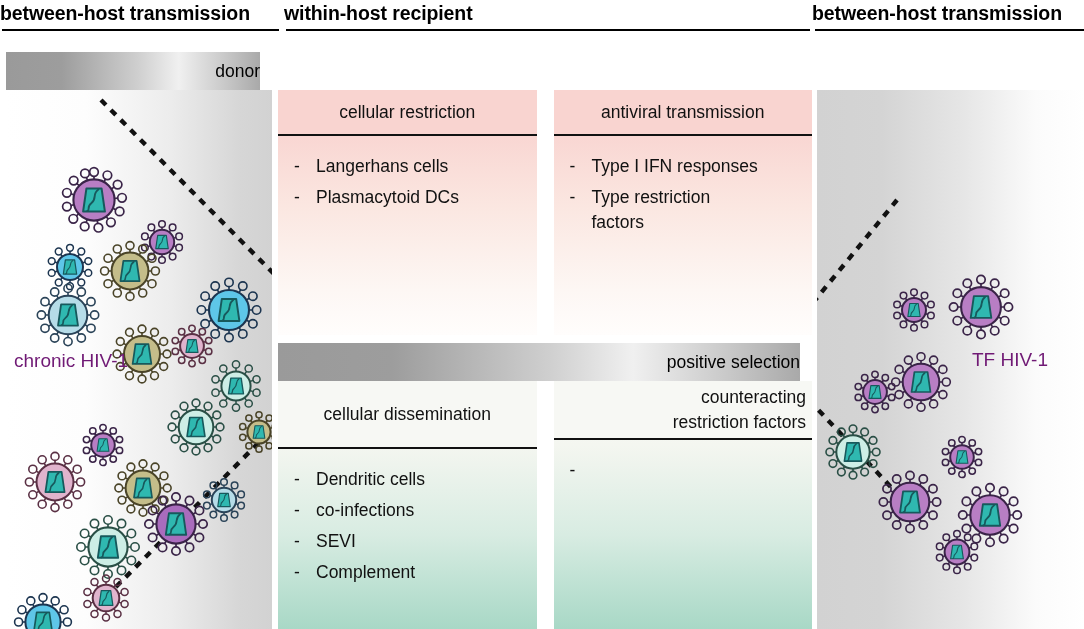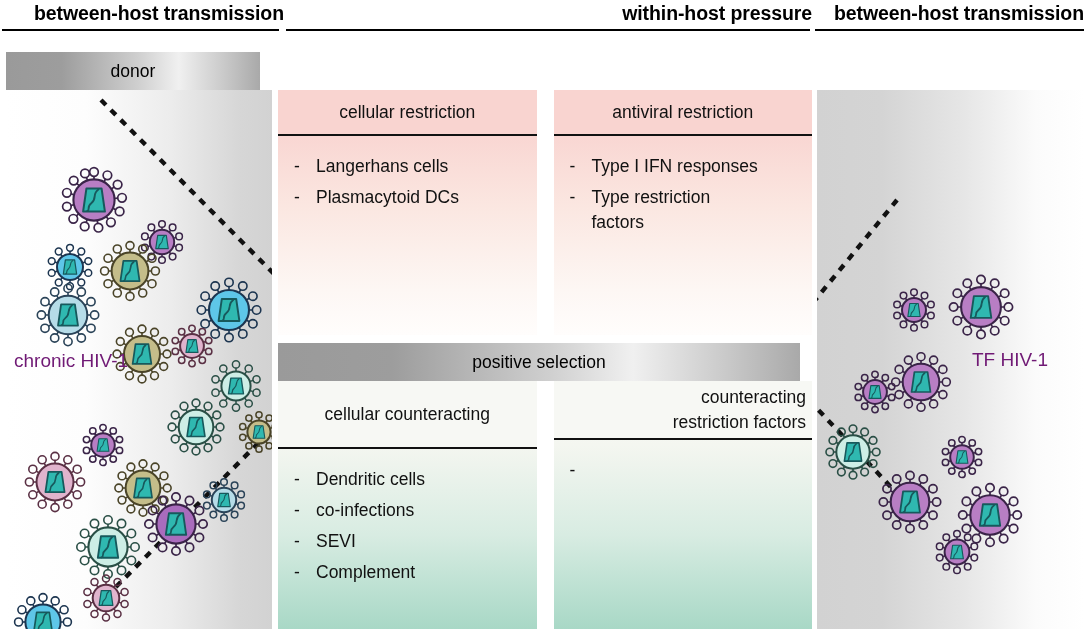--- a/index.html
+++ b/index.html
@@ -22,21 +22,21 @@
 
   
   .sect-title {
     position: absolute;
     top: 0;
     height: 38px;
     line-height: 26px;
     font-size: 19.5px;
     font-weight: bold;
     color: #000;
-    text-align: right;
+    text-align: left;
     white-space: nowrap;
     letter-spacing: -0.1px;
   }
   .sect-rule {
     position: absolute;
     top: 29px;
     height: 0;
     border-top: 2.2px solid #000;
   }
 
@@ -65,21 +65,21 @@
   }
 
   
   .bar {
     position: absolute;
     left: 0; right: 12px;
     height: 38px;
     background: linear-gradient(to right, #9a9a9a 0%, #9d9d9d 22%, #cfcfcf 52%, #f0f0f0 68%, #c9c9c9 86%, #a9a9a9 100%);
     display: flex;
     align-items: center;
-    justify-content: center;
+    justify-content: flex-end;
     z-index: 6;
   }
   .bar-label {
     font-size: 17.5px;
     color: #000;
     white-space: nowrap;
   }
 
   
   .mid-block {
@@ -162,21 +162,21 @@
 <body>
 
 <div id="figure">
 
   <div class="sect-title" style="left:0; width:284px;">
     <span>between-host transmission</span>
   </div>
   <div class="sect-rule" style="left:2px; width:277px;"></div>
 
   <div class="sect-title" style="left:284px; width:528px;">
-    <span>within-host pressure</span>
+    <span>within-host recipient</span>
   </div>
   <div class="sect-rule" style="left:286px; width:524px;"></div>
 
   <div class="sect-title" style="left:812px; width:272px;">
     <span>between-host transmission</span>
   </div>
   <div class="sect-rule" style="left:815px; width:269px;"></div>
 
   <div class="column col-left">
     <div class="side-body"></div>
@@ -644,21 +644,21 @@
             </div>
             <div class="li">
               <span class="dash">-</span>
               <span class="txt">Plasmacytoid DCs</span>
             </div>
           </div>
         </div>
 
         <div class="pane pane-pink">
           <div class="pane-head">
-            <span>antiviral restriction</span>
+            <span>antiviral transmission</span>
           </div>
           <div class="pane-list">
             <div class="li">
               <span class="dash">-</span>
               <span class="txt">Type I IFN responses</span>
             </div>
             <div class="li">
               <span class="dash">-</span>
               <span class="txt" style="max-width:148px;">Type restriction factors</span>
             </div>
@@ -669,21 +669,21 @@
     </div>
 
     <div class="mid-block block-bottom">
       <div class="bar bar-mid">
         <span class="bar-label">positive selection</span>
       </div>
       <div class="pair">
 
         <div class="pane pane-green">
           <div class="pane-head" style="padding-top:21px; padding-bottom:20px;">
-            <span>cellular counteracting</span>
+            <span>cellular dissemination</span>
           </div>
           <div class="pane-list">
             <div class="li">
               <span class="dash">-</span>
               <span class="txt">Dendritic cells</span>
             </div>
             <div class="li">
               <span class="dash">-</span>
               <span class="txt">co-infections</span>
             </div>

